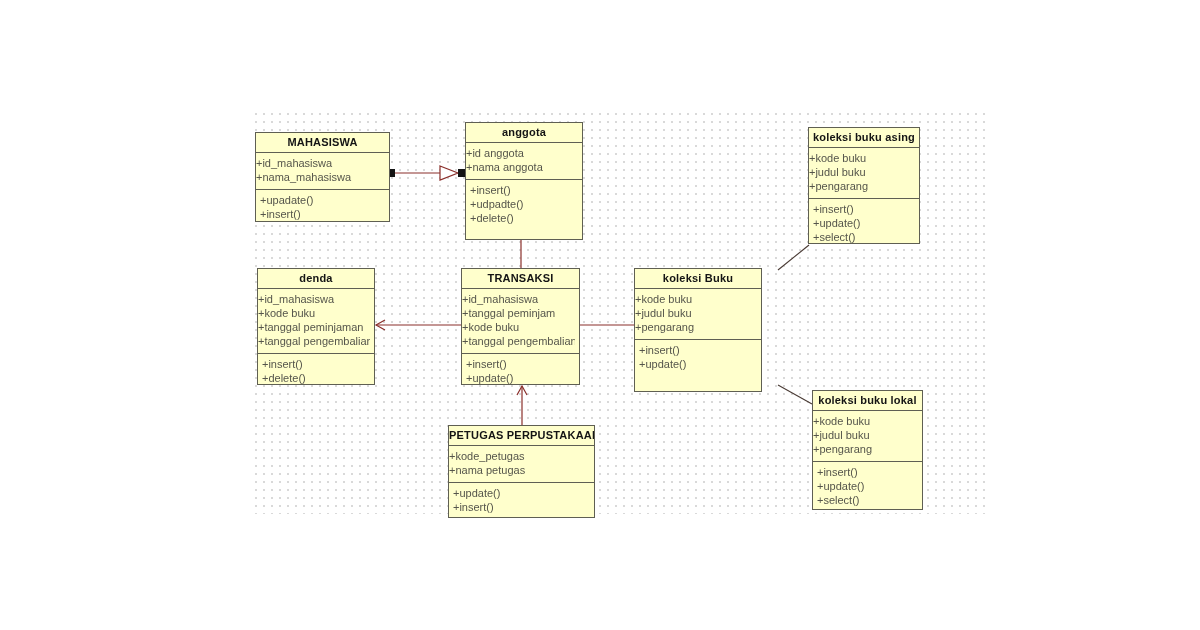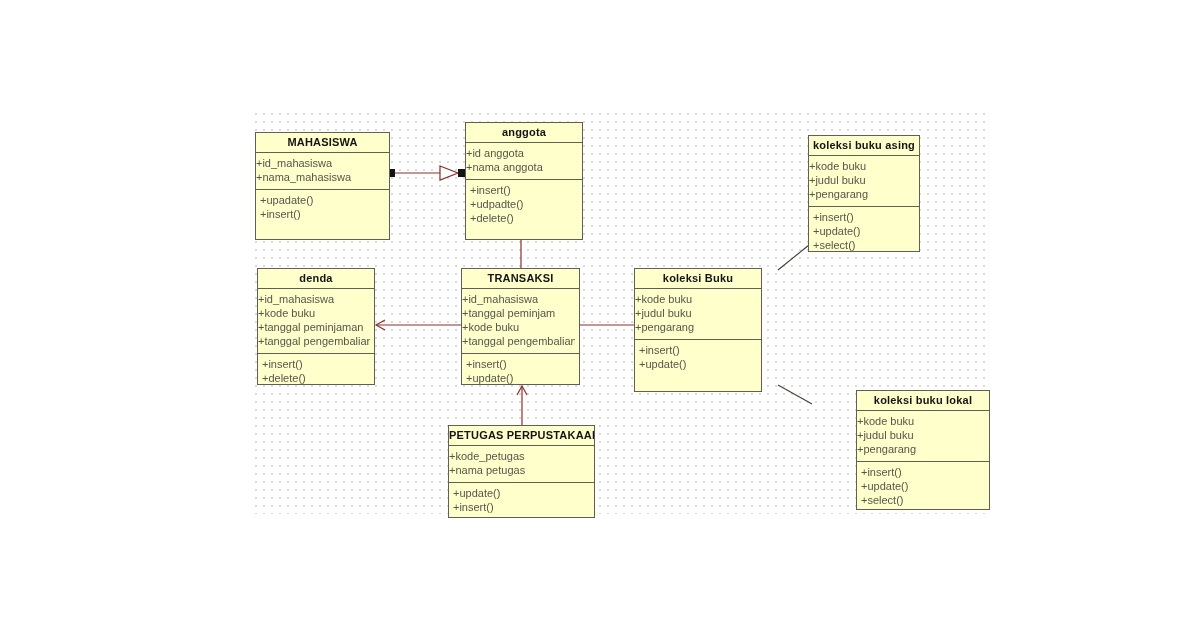--- a/index.html
+++ b/index.html
@@ -76,21 +76,21 @@
 
       <g>
         <line class="plain" x1="528" y1="162" x2="559" y2="137"></line>
       </g>
 
       <g>
         <line class="plain" x1="528" y1="277" x2="562" y2="296"></line>
       </g>
     </svg>
 
-    <div class="uml-class" style="left:5px; top:24px; width:135px; height:108px;">
+    <div class="uml-class" style="left:5px; top:24px; width:135px; height:90px;">
       <div class="uml-title">MAHASISWA</div>
       <div class="uml-attrs">
         <div class="uml-member">+id_mahasiswa</div>
         <div class="uml-member">+nama_mahasiswa</div>
       </div>
       <div class="uml-methods">
         <div class="uml-member">+upadate()</div>
         <div class="uml-member">+insert()</div>
       </div>
     </div>
@@ -101,21 +101,21 @@
         <div class="uml-member">+id anggota</div>
         <div class="uml-member">+nama anggota</div>
       </div>
       <div class="uml-methods">
         <div class="uml-member">+insert()</div>
         <div class="uml-member">+udpadte()</div>
         <div class="uml-member">+delete()</div>
       </div>
     </div>
 
-    <div class="uml-class" style="left:558px; top:19px; width:112px; height:117px;margin-top:8px;">
+    <div class="uml-class" style="left:558px; top:19px; width:112px; height:117px;">
       <div class="uml-title">koleksi buku asing</div>
       <div class="uml-attrs">
         <div class="uml-member">+kode buku</div>
         <div class="uml-member">+judul buku</div>
         <div class="uml-member">+pengarang</div>
       </div>
       <div class="uml-methods">
         <div class="uml-member">+insert()</div>
         <div class="uml-member">+update()</div>
         <div class="uml-member">+select()</div>
@@ -156,21 +156,21 @@
         <div class="uml-member">+kode buku</div>
         <div class="uml-member">+judul buku</div>
         <div class="uml-member">+pengarang</div>
       </div>
       <div class="uml-methods">
         <div class="uml-member">+insert()</div>
         <div class="uml-member">+update()</div>
       </div>
     </div>
 
-    <div class="uml-class" style="left:562px; top:282px; width:134px; height:120px;margin-left:44px;">
+    <div class="uml-class" style="left:562px; top:282px; width:111px; height:120px;">
       <div class="uml-title">koleksi buku lokal</div>
       <div class="uml-attrs">
         <div class="uml-member">+kode buku</div>
         <div class="uml-member">+judul buku</div>
         <div class="uml-member">+pengarang</div>
       </div>
       <div class="uml-methods">
         <div class="uml-member">+insert()</div>
         <div class="uml-member">+update()</div>
         <div class="uml-member">+select()</div>

